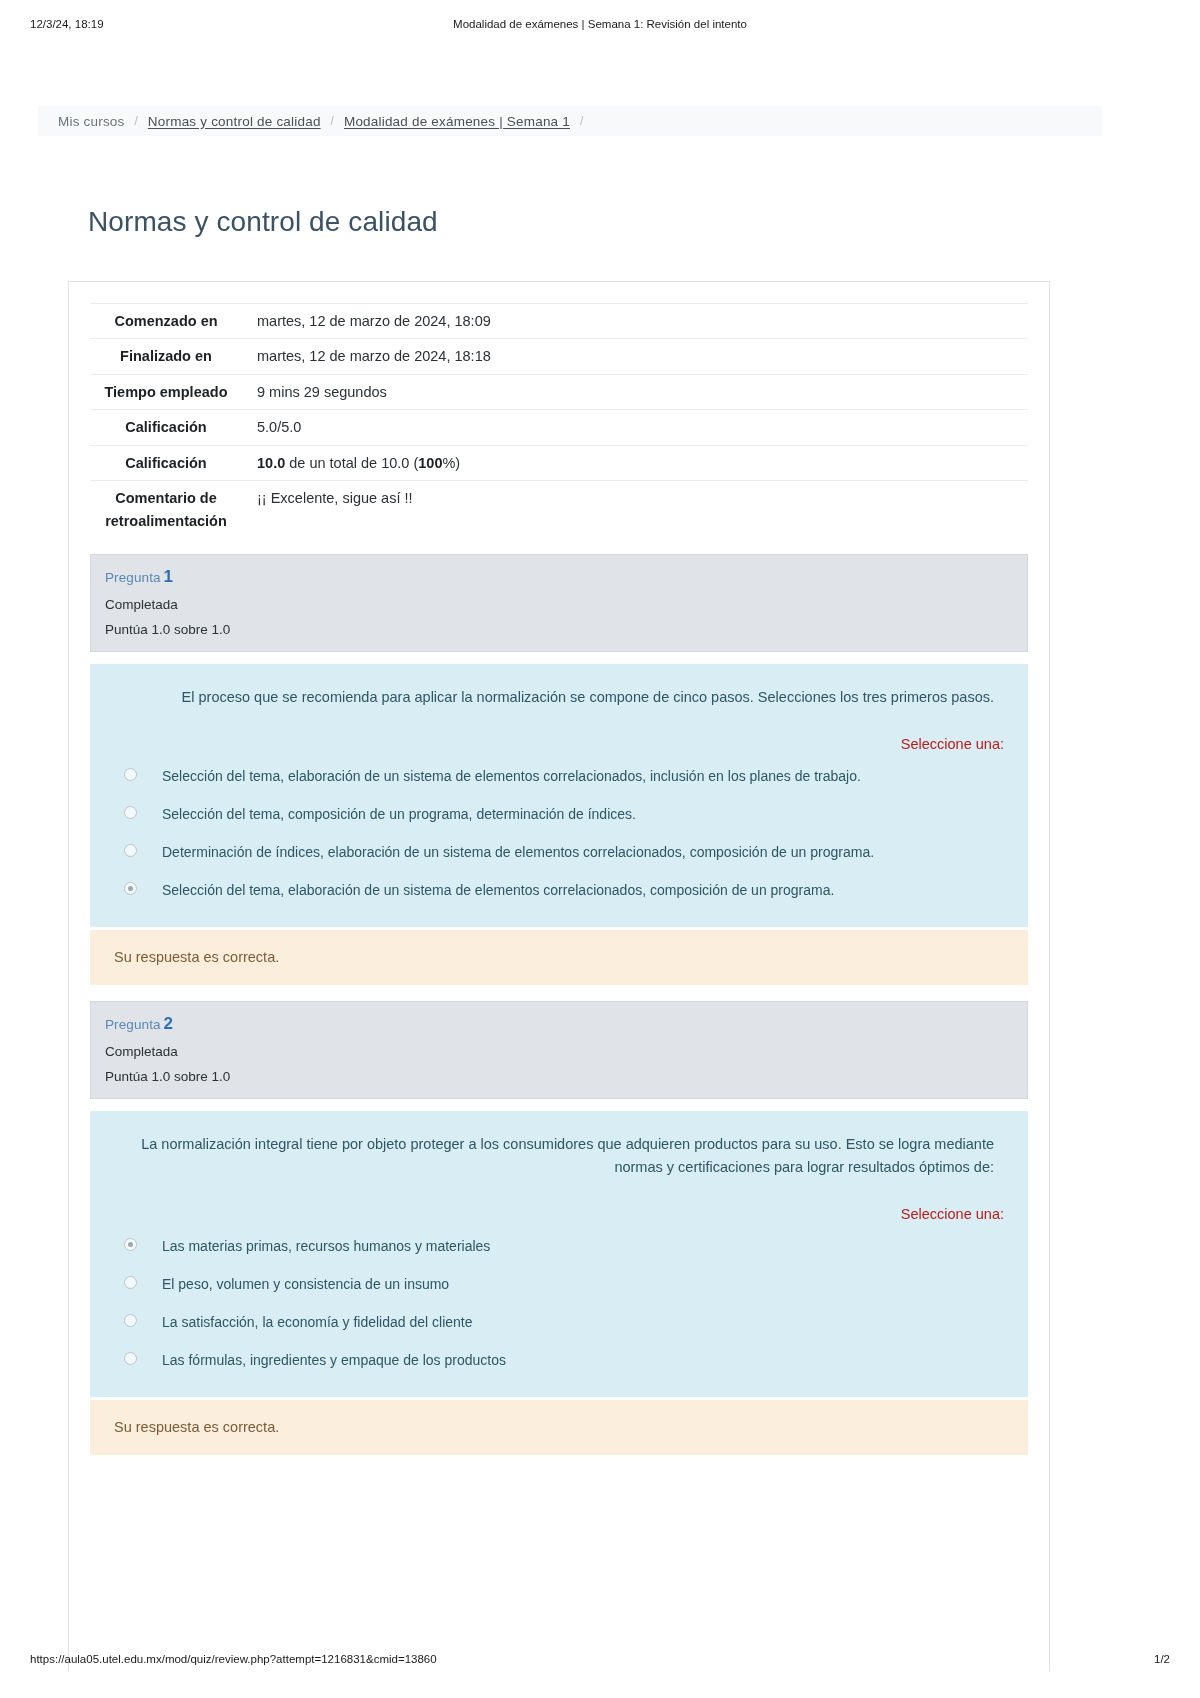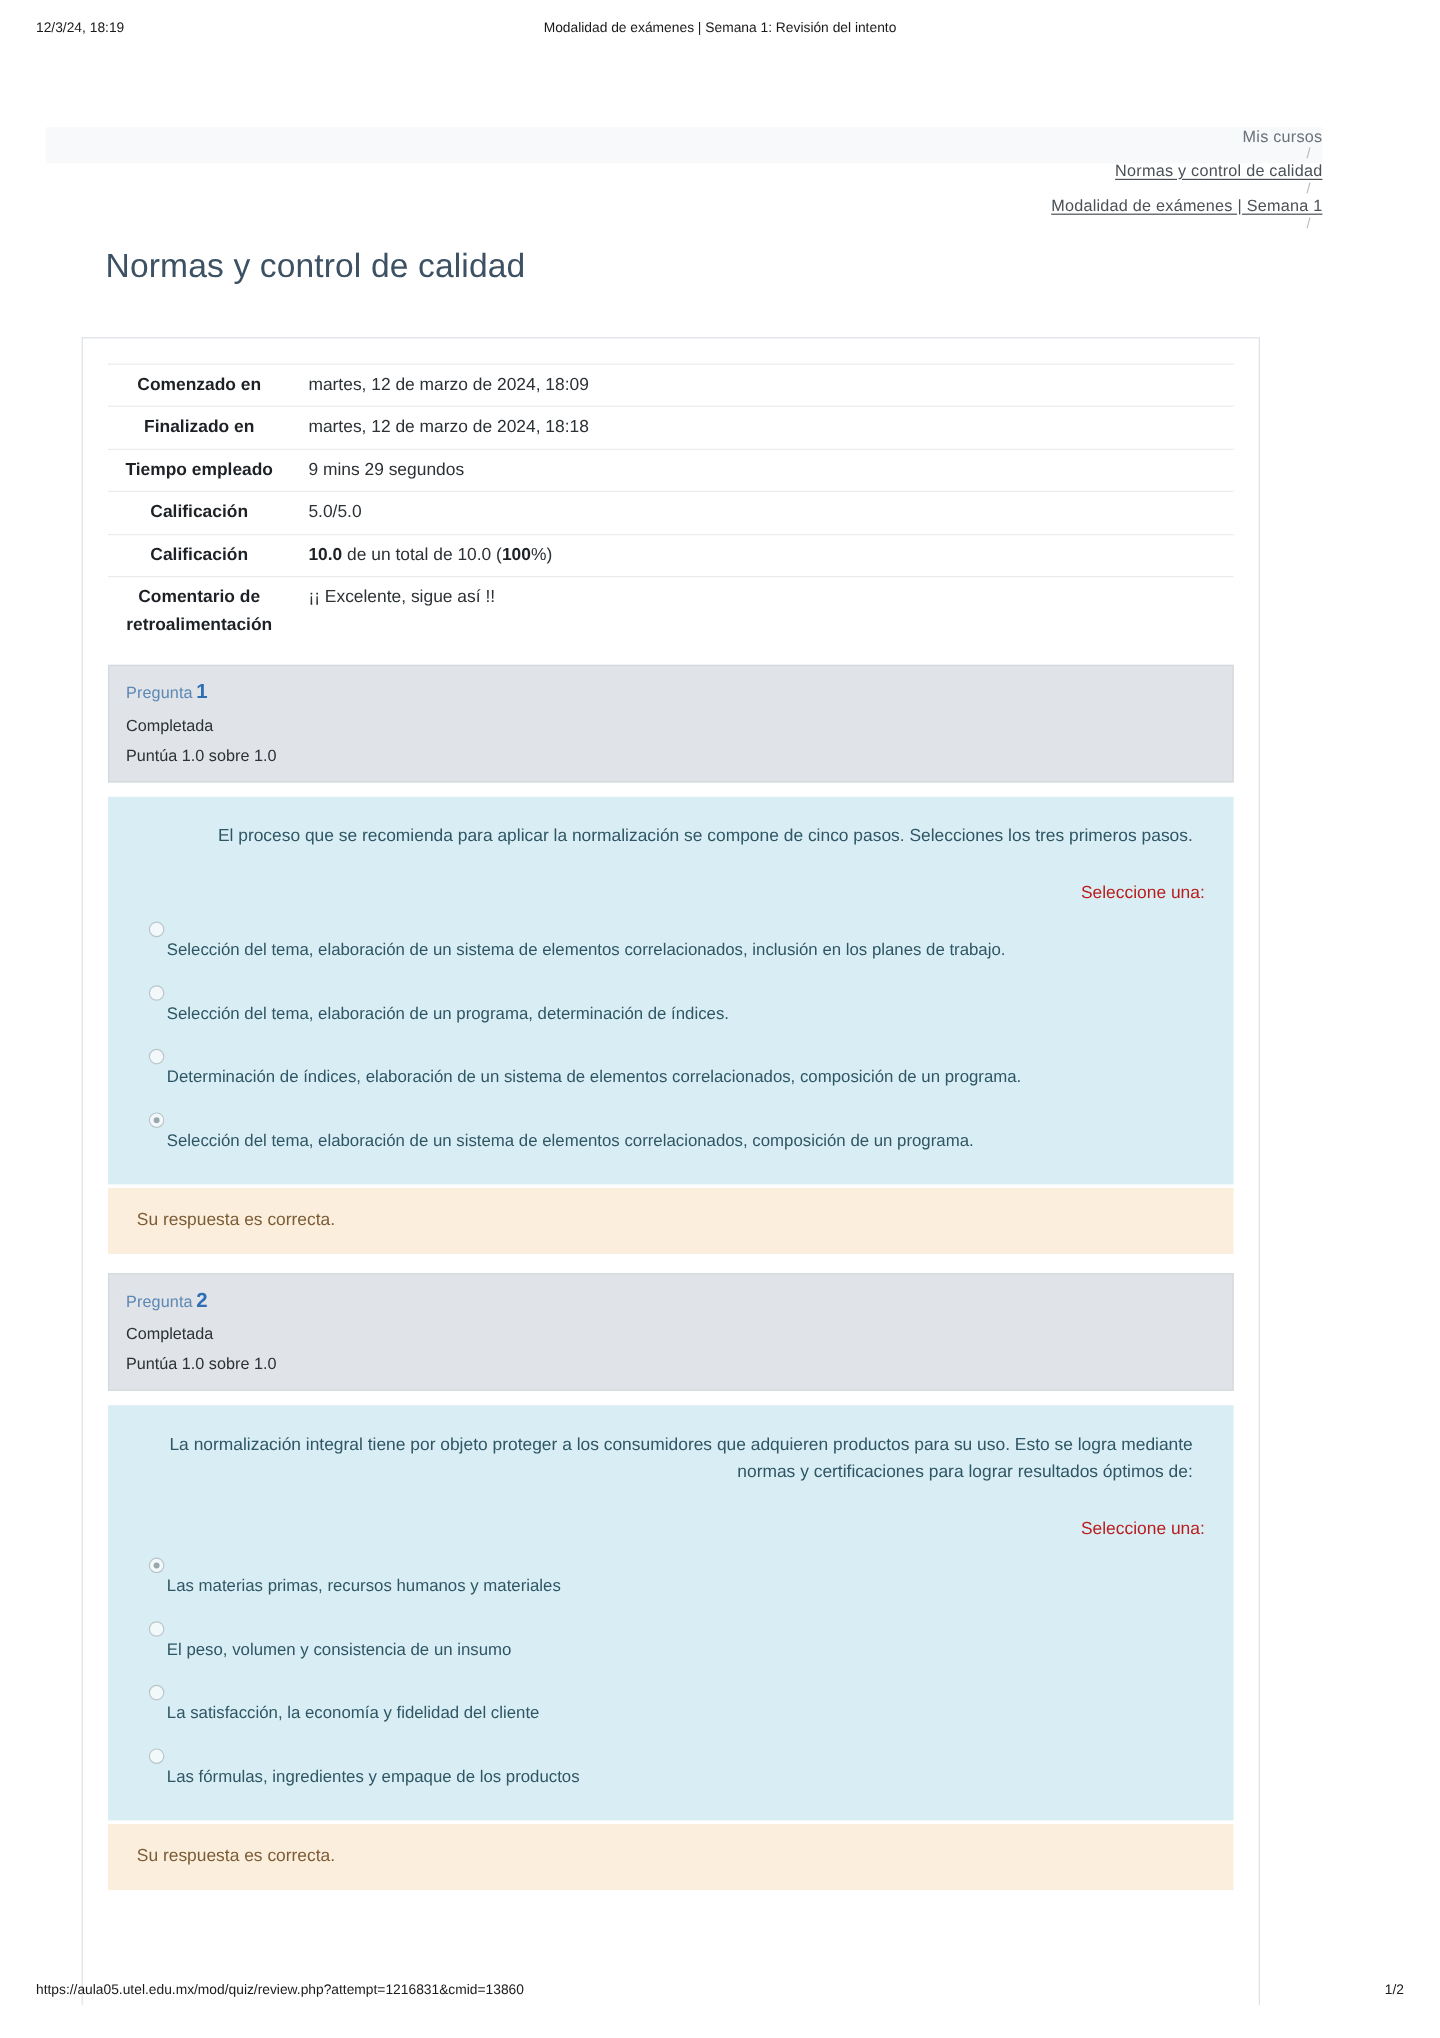--- a/index.html
+++ b/index.html
@@ -46,25 +46,24 @@
 
   
   .breadcrumb-bar {
     position: absolute;
     top: 106px;
     left: 38px;
     width: 1064px;
     height: 30px;
     background: #f8f9fa;
     display: flex;
-    align-items: flex-end;
+    align-items: center;
     padding-left: 20px;
     font-size: 13.5px;
     color: #6a737b;
-    flex-direction: column;
   }
   .crumb {
     color: #6a737b;
     text-decoration: none;
     white-space: nowrap;
     letter-spacing: .2px;
   }
   .crumb.link {
     color: #4a5055;
     text-decoration: underline;
@@ -176,21 +175,20 @@
   }
   .answer-label {
     font-size: 14.5px;
     color: #b91c1c;
     margin: 0 0 14px 0;
   }
   .option {
     display: flex;
     align-items: flex-start;
     margin: 0 0 17px 0;
-    flex-direction: column;
   }
   .option:last-child { margin-bottom: 0; }
   .radio {
     flex: 0 0 auto;
     width: 13px;
     height: 13px;
     border-radius: 50%;
     border: 1px solid #b9c6cb;
     background: #f3f8fa;
     margin: 2px 0 0 10px;
@@ -303,21 +301,21 @@
         </div>
         <div class="qbody">
           <p class="qtext">El proceso que se recomienda para aplicar la normalización se compone de cinco pasos. Selecciones los tres primeros pasos.</p>
           <p class="answer-label">Seleccione una:</p>
           <div class="option">
             <span class="radio"></span>
             <span class="option-text">Selección del tema, elaboración de un sistema de elementos correlacionados, inclusión en los planes de trabajo.</span>
           </div>
           <div class="option">
             <span class="radio"></span>
-            <span class="option-text">Selección del tema, elaboración de un programa, determinación de índices.</span>
+            <span class="option-text">Selección del tema, composición de un programa, determinación de índices.</span>
           </div>
           <div class="option">
             <span class="radio"></span>
             <span class="option-text">Determinación de índices, elaboración de un sistema de elementos correlacionados, composición de un programa.</span>
           </div>
           <div class="option">
             <span class="radio checked"></span>
             <span class="option-text">Selección del tema, elaboración de un sistema de elementos correlacionados, composición de un programa.</span>
           </div>
         </div>

